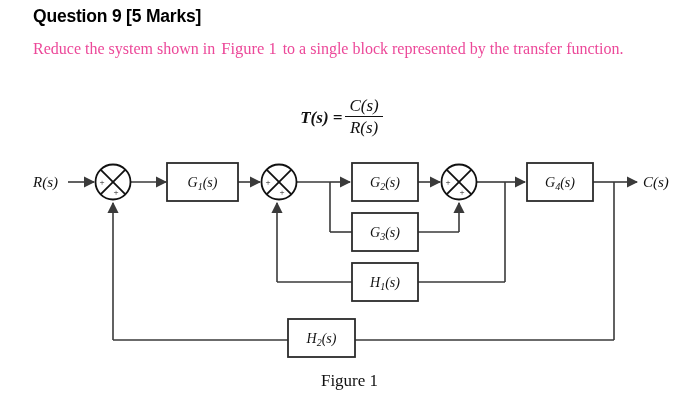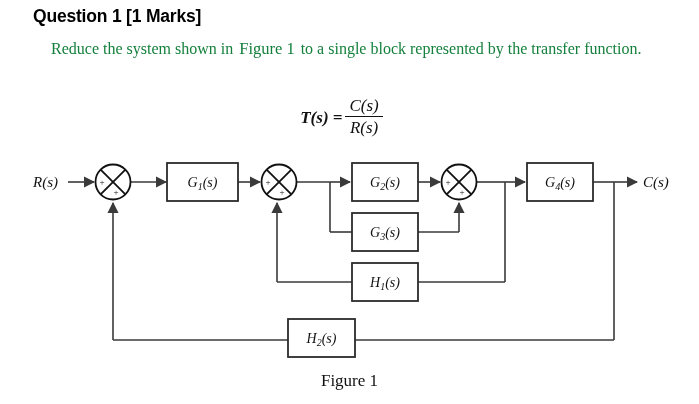--- a/index.html
+++ b/index.html
@@ -26,27 +26,27 @@
     top: 6px;
     font-family: "Liberation Sans", sans-serif;
     font-weight: bold;
     font-size: 17.5px;
     letter-spacing: -0.2px;
     color: #000000;
     white-space: nowrap;
   }
   .prompt {
     position: absolute;
-    left: 51px;
+    left: 33px;
     top: 39px;
     width: 638px;
     font-family: "Liberation Serif", serif;
     font-size: 16px;
     line-height: 20px;
-    color: #15803d;
+    color: #ec4899;
     text-align: justify;
   }
   .prompt .fig-ref {
     font-size: 16.5px;
     padding: 0 6px;
   }
   .eq {
     position: absolute;
     left: 0;
     top: 98px;
@@ -129,21 +129,21 @@
     font-family: "Liberation Serif", serif;
     font-size: 9px;
     fill: #111;
   }
 </style>
 </head>
 <body>
 
 <div class="page">
 
-  <div class="q-title">Question 1 [1 Marks]</div>
+  <div class="q-title">Question 9 [5 Marks]</div>
 
   <div class="prompt">
     <span>Reduce the system shown in</span><span class="fig-ref">Figure 1</span><span>to a single block represented by the transfer function.</span>
   </div>
 
   <div class="eq">
     <span class="eq-inner">
       <span class="eq-lhs">T(s) =</span><span class="frac"><span class="num">C(s)</span><span class="den">R(s)</span></span>
     </span>
   </div>

